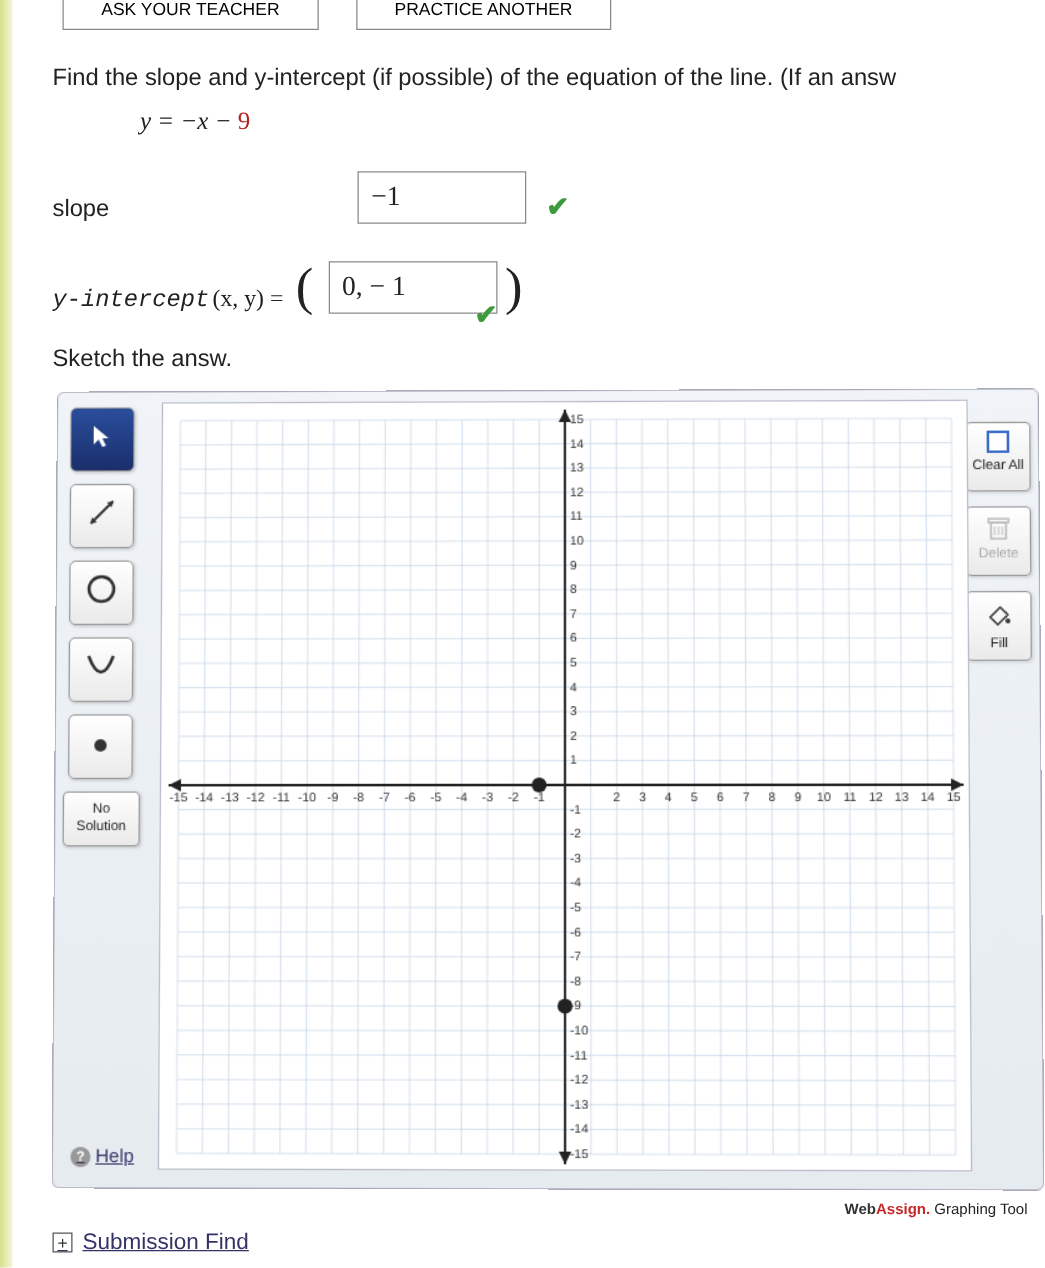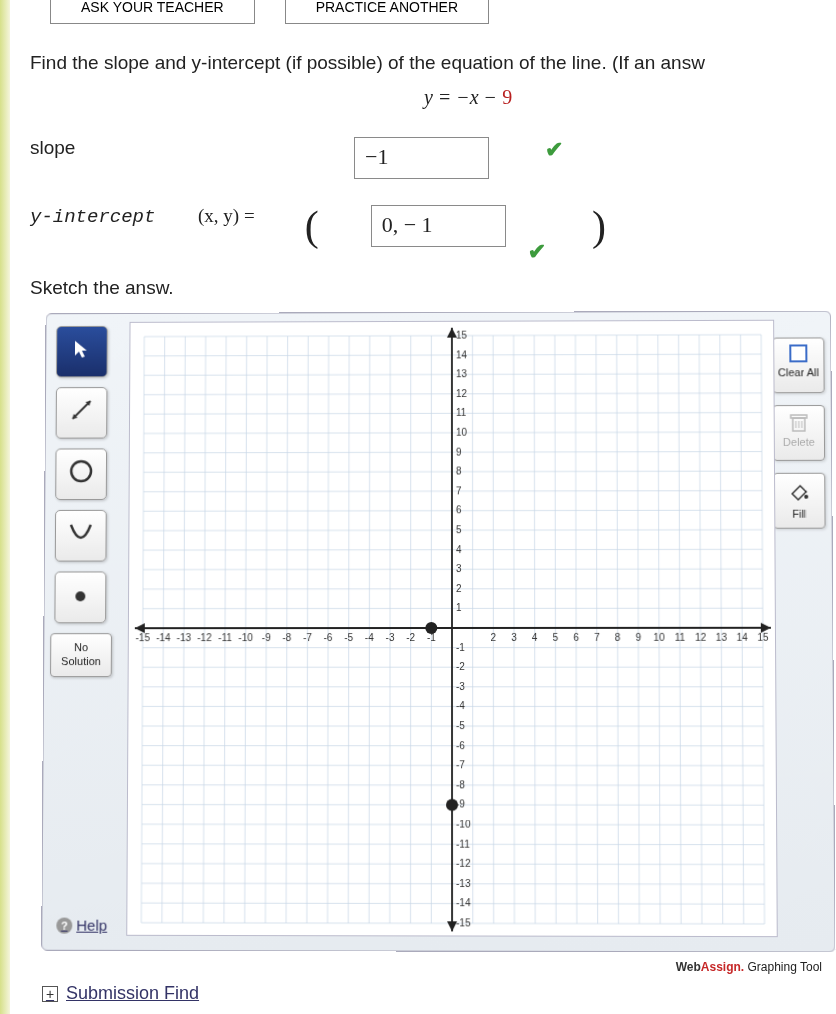--- a/index.html
+++ b/index.html
@@ -1,26 +1,26 @@
 <!DOCTYPE html>
 <html><head>
 <meta charset="utf-8">
 <style>
   * { box-sizing: border-box; margin: 0; padding: 0; }
   body { font-family: Arial, Helvetica, sans-serif; background: #fff; width: 836px; height: 1014px; overflow: hidden; position: relative; font-size: 17px; color: #222; }
   .top-buttons { position: absolute; top: -10px; left: 50px; display: flex; gap: 30px; }
   .top-btn { border: 1px solid #888; padding: 6px 30px; background: #fff; font-size: 14px; height: 34px; }
   .side-strip { position: absolute; left: 0; top: 0; width: 10px; height: 100%; background: linear-gradient(to right,#d6e08a,#f5f5dc); }
-  .content { position: absolute; left: 30px; top: 52px; right: 0px; }
+  .content { position: absolute; left: 42px; top: 52px; right: 0px; }
   .question-text { font-size: 19px; margin-bottom: 12px; }
   .italic { font-style: italic; font-family: Liberation Mono, monospace; }
-  .equation { margin-left: 70px; font-style: italic; font-size: 20px; font-family: Georgia, serif; text-align: center; }
+  .equation { margin-left: 70px; font-style: italic; font-size: 20px; font-family: Georgia, serif; }
   .equation .red { color: #b82020; font-style: normal; }
   .answers { margin-top: 28px; }
-  .row { display: flex; align-items: flex-start; margin-bottom: 26px; font-size: 19px; gap: 40px; }
+  .row { display: flex; align-items: flex-end; margin-bottom: 26px; font-size: 19px; }
   .lbl { width: 128px; }
   .xy { font-family: Georgia, serif; margin-right: 4px; }
   .input-box { border: 1px solid #8a8a8a; padding: 6px 10px; min-width: 135px; height: 42px; font-size: 22px; font-family: Georgia, serif; margin: 0 6px; background: #fff; }
   .paren { font-size: 42px; font-family: Georgia, serif; line-height: 1; margin: 0 6px; }
   .check { color: #3d9b3d; font-size: 22px; margin-left: 10px; font-weight: bold; }
   .check2 { color: #3d9b3d; font-size: 22px; margin-left: -24px; margin-top: 20px; font-weight: bold; position: relative; top: 14px; }
   .sketch { margin-top: 8px; font-size: 19px; }
 
   .graph-container { position: absolute; left: 42px; top: 310px; width: 790px; height: 640px; background: linear-gradient(to bottom,#f0f4f8,#e6ebf0); border: 1px solid #aab; border-radius: 6px; transform: perspective(2000px) rotateX(2deg) rotateY(-1deg); }
   .tool-col { position: absolute; left: 10px; top: 12px; width: 56px; display: flex; flex-direction: column; gap: 10px; }

